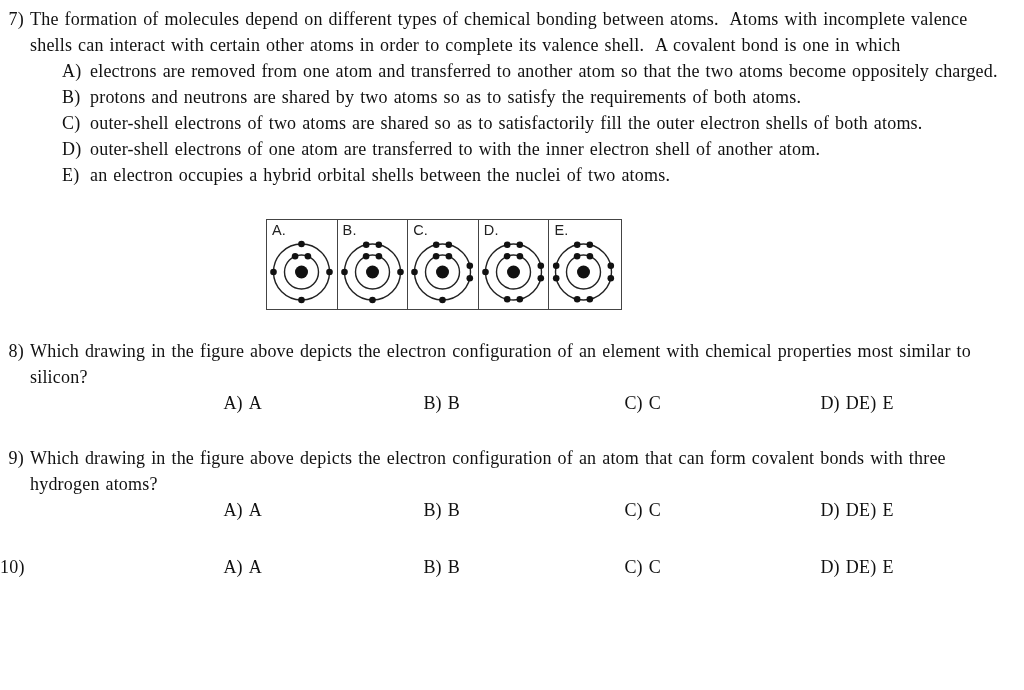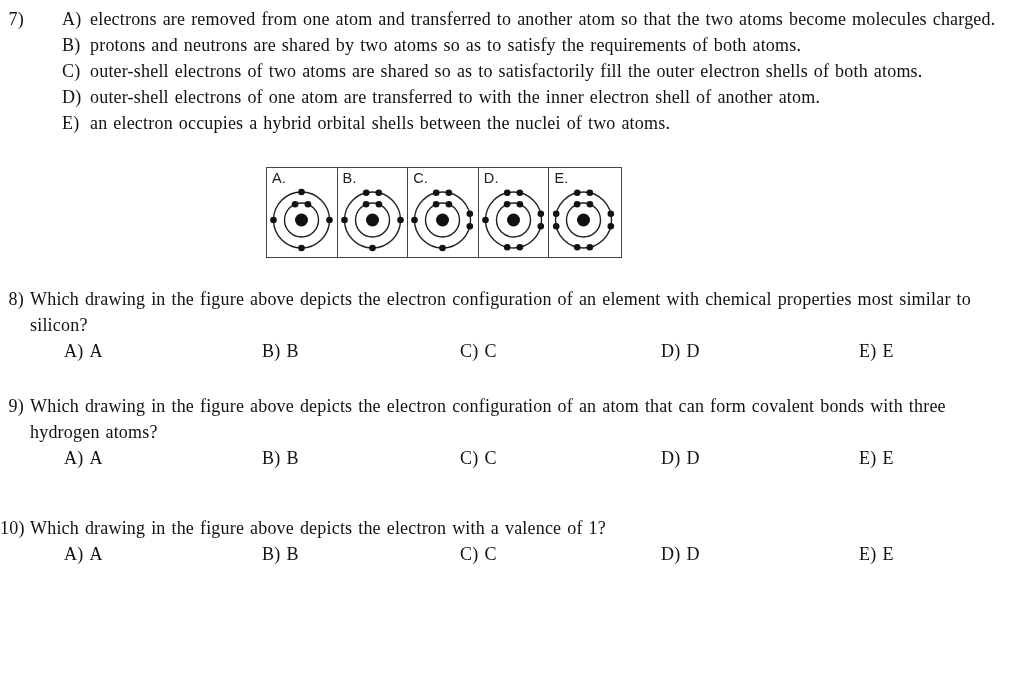--- a/index.html
+++ b/index.html
@@ -30,39 +30,40 @@
   }
   .atom-cell:last-child{border-right:none;}
   .atom-label{
     position:absolute;top:2px;left:5px;
     font-family:"Liberation Sans","DejaVu Sans",sans-serif;
     font-size:14.5px;line-height:16px;color:#222;
   }
   .atom-svg{position:absolute;left:0;top:2px;}
   .q8{margin-top:28px;}
   .q9{margin-top:29px;}
-  .q10{margin-top:44px;}
-  .inline-choices{display:flex;margin-left:34px;}
+  .q10{margin-top:31px;}
+  .inline-choices{display:flex;margin-left:34px;text-align:right;}
   .inline-choice{flex:0 0 198px;width:198px;}
   .inline-choice:nth-child(3){flex-basis:201px;width:201px;font-family:Liberation Serif, serif;}
   .inline-choice:last-child{flex:0 0 auto;width:auto;}
   .choice-option{margin-left:6px;}
 </style>
 </head>
 <body>
 
 <div class="page">
 
   <div class="qrow">
     <span class="qnum">7)</span>
     <div class="qbody">
+      <div class="stem">The formation of molecules depend on different types of chemical bonding between atoms.  Atoms with incomplete valence shells can interact with certain other atoms in order to complete its valence shell.  A covalent bond is one in which</div>
       <div class="choices-block">
           <div class="choice-row">
             <span class="choice-label">A)</span>
-            <span class="choice-text">electrons are removed from one atom and transferred to another atom so that the two atoms become molecules charged.</span>
+            <span class="choice-text">electrons are removed from one atom and transferred to another atom so that the two atoms become oppositely charged.</span>
           </div>
           <div class="choice-row">
             <span class="choice-label">B)</span>
             <span class="choice-text">protons and neutrons are shared by two atoms so as to satisfy the requirements of both atoms.</span>
           </div>
           <div class="choice-row">
             <span class="choice-label">C)</span>
             <span class="choice-text">outer-shell electrons of two atoms are shared so as to satisfactorily fill the outer electron shells of both atoms.</span>
           </div>
           <div class="choice-row">
@@ -184,21 +185,20 @@
           <span class="inline-choice"><span class="choice-label-inline">C)</span><span class="choice-option">C</span></span>
           <span class="inline-choice"><span class="choice-label-inline">D)</span><span class="choice-option">D</span></span>
           <span class="inline-choice"><span class="choice-label-inline">E)</span><span class="choice-option">E</span></span>
         </div>
     </div>
   </div>
 
   <div class="qrow q10">
     <span class="qnum">10)</span>
     <div class="qbody">
-      <div class="stem">Which drawing in the figure above depicts the electron with a valence of 1?</div>
       <div class="inline-choices">
           <span class="inline-choice"><span class="choice-label-inline">A)</span><span class="choice-option">A</span></span>
           <span class="inline-choice"><span class="choice-label-inline">B)</span><span class="choice-option">B</span></span>
           <span class="inline-choice"><span class="choice-label-inline">C)</span><span class="choice-option">C</span></span>
           <span class="inline-choice"><span class="choice-label-inline">D)</span><span class="choice-option">D</span></span>
           <span class="inline-choice"><span class="choice-label-inline">E)</span><span class="choice-option">E</span></span>
         </div>
     </div>
   </div>
 

